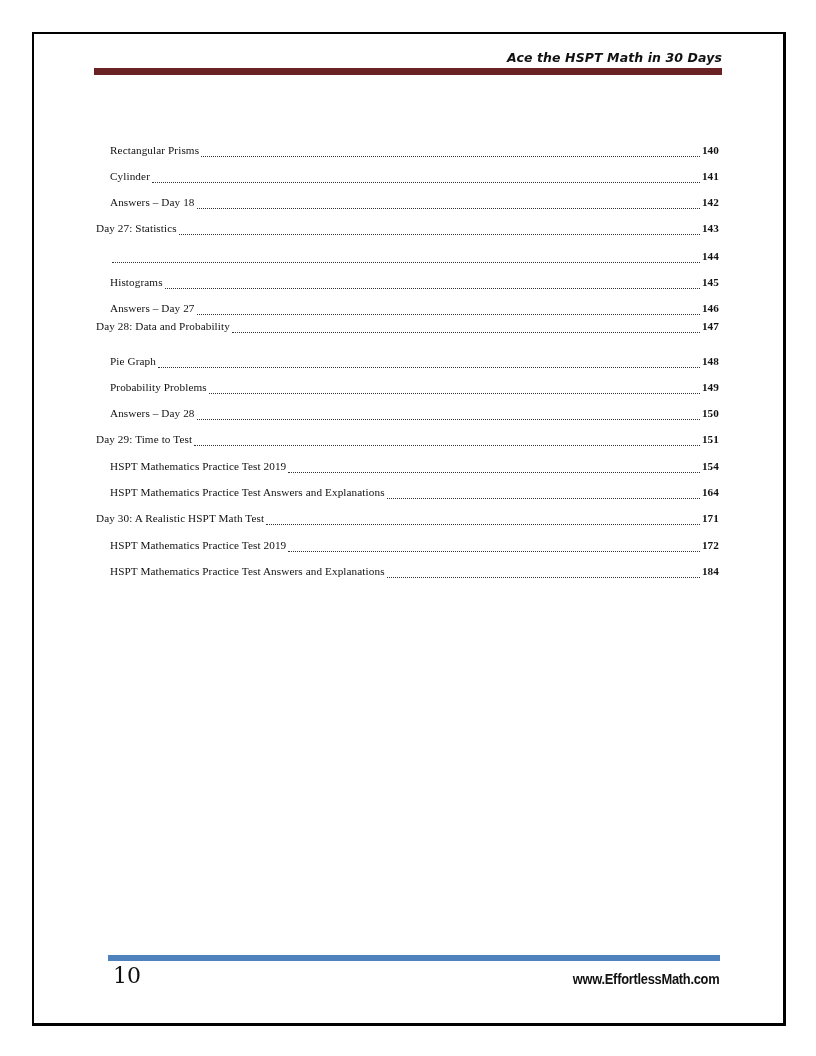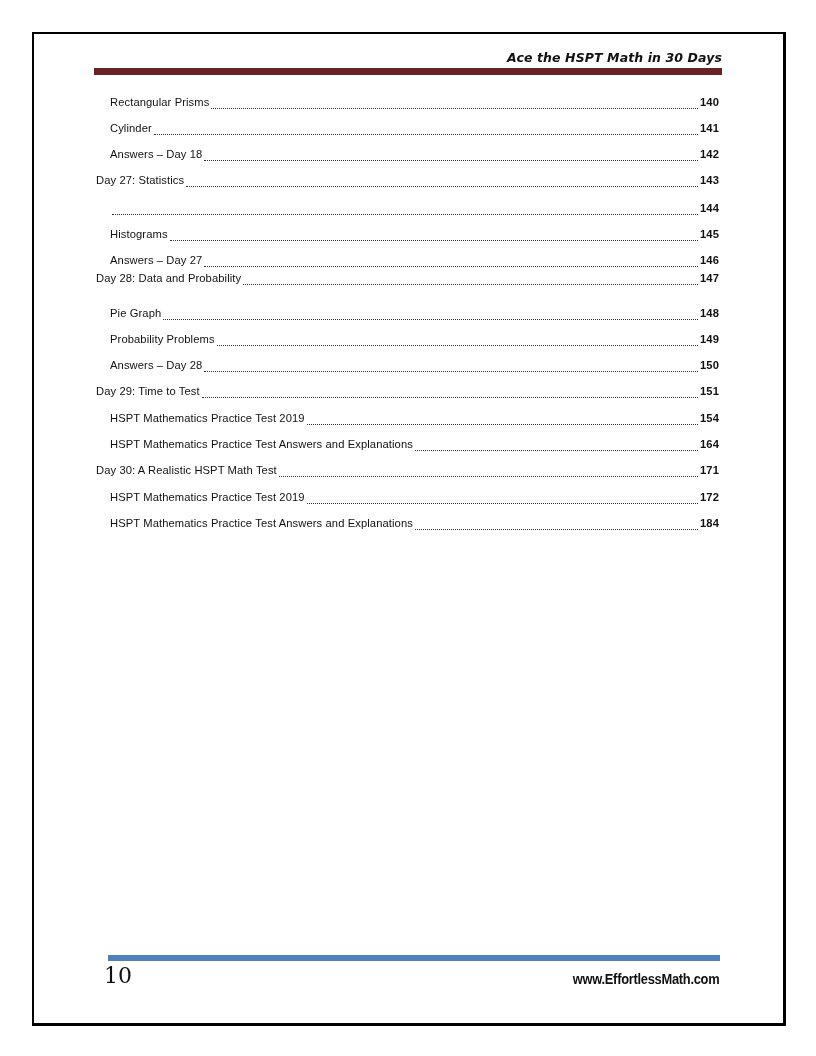--- a/index.html
+++ b/index.html
@@ -12,33 +12,33 @@
     .running-header {
       position: absolute; left: 94px; top: 50px; width: 628px; text-align: right;
       font-family: "DejaVu Sans", sans-serif; font-style: italic; font-weight: bold;
       font-size: 12.5px; color: #111; letter-spacing: 0.1px;
     }
     .header-rule { position: absolute; left: 94px; top: 68px; width: 628px; height: 7px; background: #6b2224; }
     .toc { position: absolute; left: 96px; top: 96px; width: 623px; }
     .toc-row {
       position: absolute; left: 0; width: 623px; height: 16px;
       display: flex; align-items: baseline;
-      font-family: Liberation Sans, sans-serif; font-size: 11.2px; font-weight: 500;
-      letter-spacing: 0.1px; color: #111; white-space: nowrap;
+      font-family: Liberation Serif, serif; font-size: 11.2px; font-weight: 500;
+      letter-spacing: 0.1px; color: #111; white-space: nowrap; margin-top: 48px;
     }
     .toc-row.level-2 { padding-left: 14px; width: 609px; }
     .toc-title { flex: 0 0 auto; }
     .toc-leader {
       flex: 1 1 auto; overflow: hidden; margin: 0 2px;
       border-bottom: 1.5px dotted #333; height: 0; align-self: flex-end; margin-bottom: 3px;
     }
     .toc-page { flex: 0 0 auto; font-weight: bold; }
     .footer-rule { position: absolute; left: 108px; top: 955px; width: 612px; height: 6px; background: #4f81bd; }
     .page-number {
-      position: absolute; left: 104px; top: 963px; font-family: "DejaVu Serif", serif;
+      position: absolute; left: 113px; top: 963px; font-family: "DejaVu Serif", serif;
       font-size: 22px; color: #111;
     }
     .footer-url {
       position: absolute; right: 97px; top: 971px; font-family: "Liberation Sans", sans-serif;
       font-weight: bold; font-size: 14px; color: #111; letter-spacing: -0.3px; transform: scaleX(0.92); transform-origin: right center;
     }
   </style>
 </head>
 <body>
 

